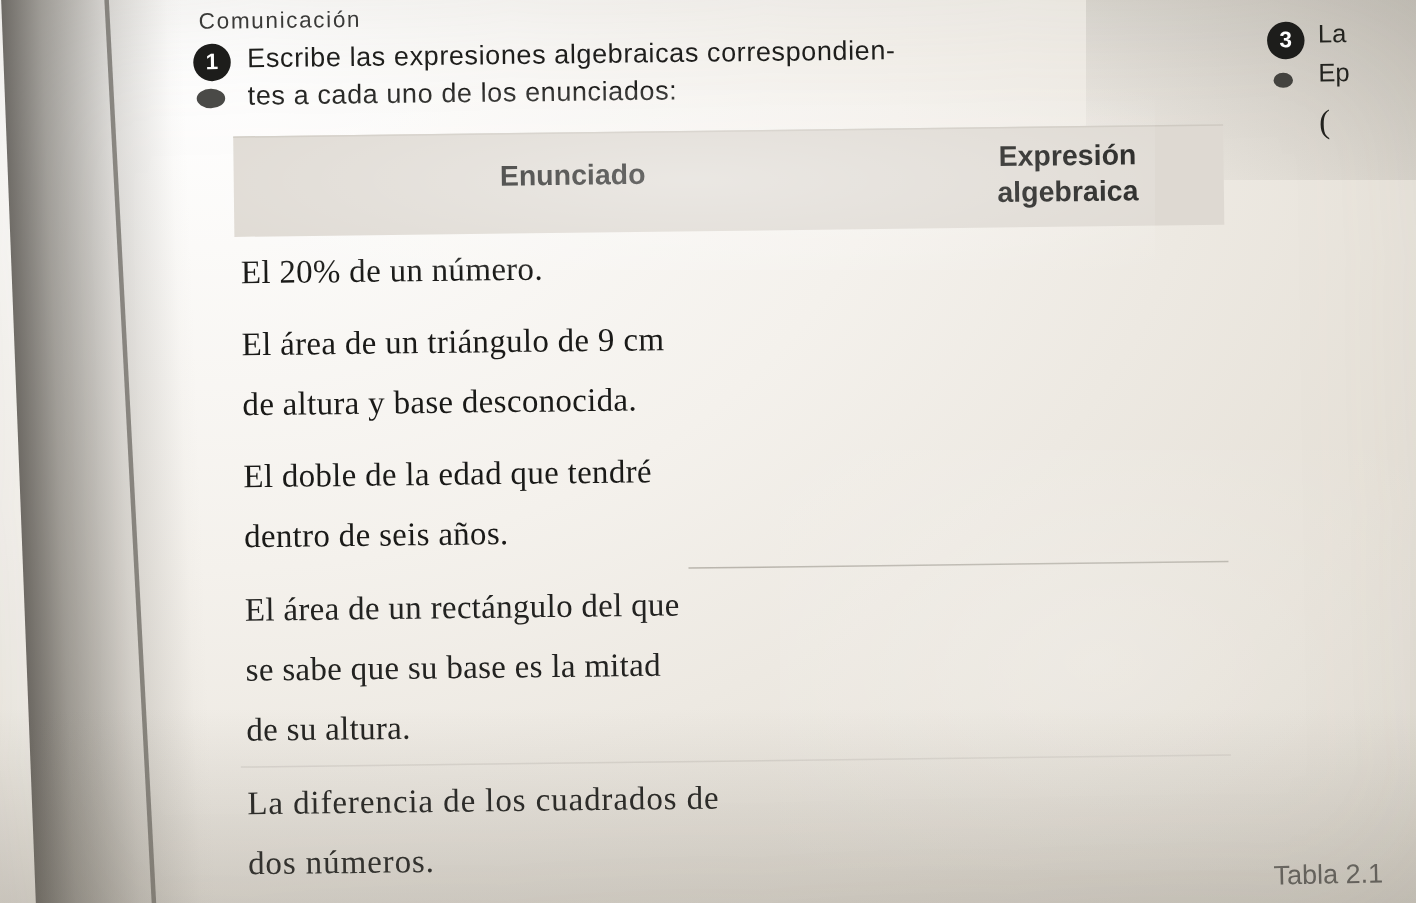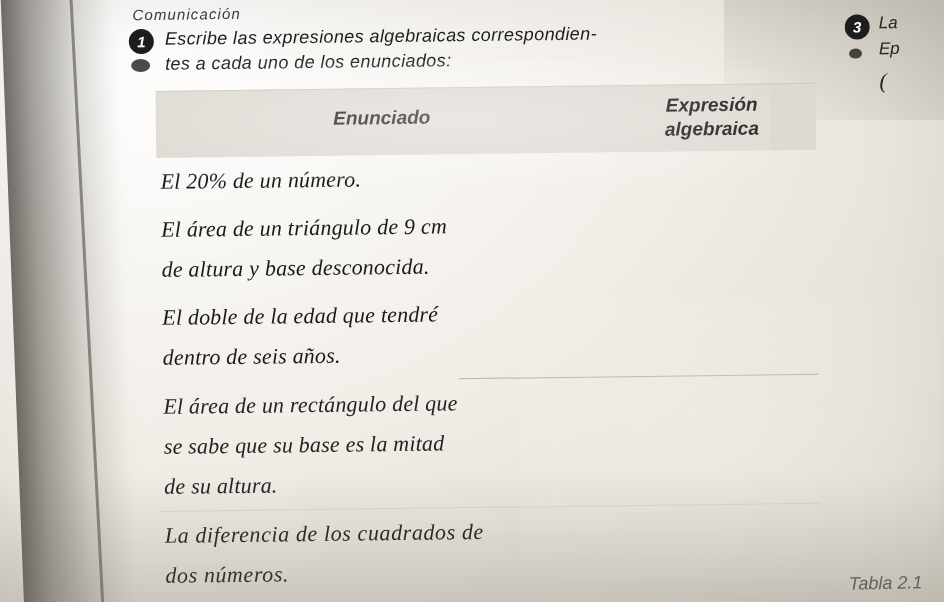--- a/index.html
+++ b/index.html
@@ -14,21 +14,20 @@
     font-family: "Liberation Serif", serif;
   }
 
   
   .photo {
     position: relative;
     width: 944px;
     height: 602px;
     overflow: hidden;
     background: #ffffff;
-    font-style: italic;
   }
 
   
   .page {
     position: absolute;
     left: -40px;
     top: -34px;
     width: 1040px;
     height: 700px;
     background:

